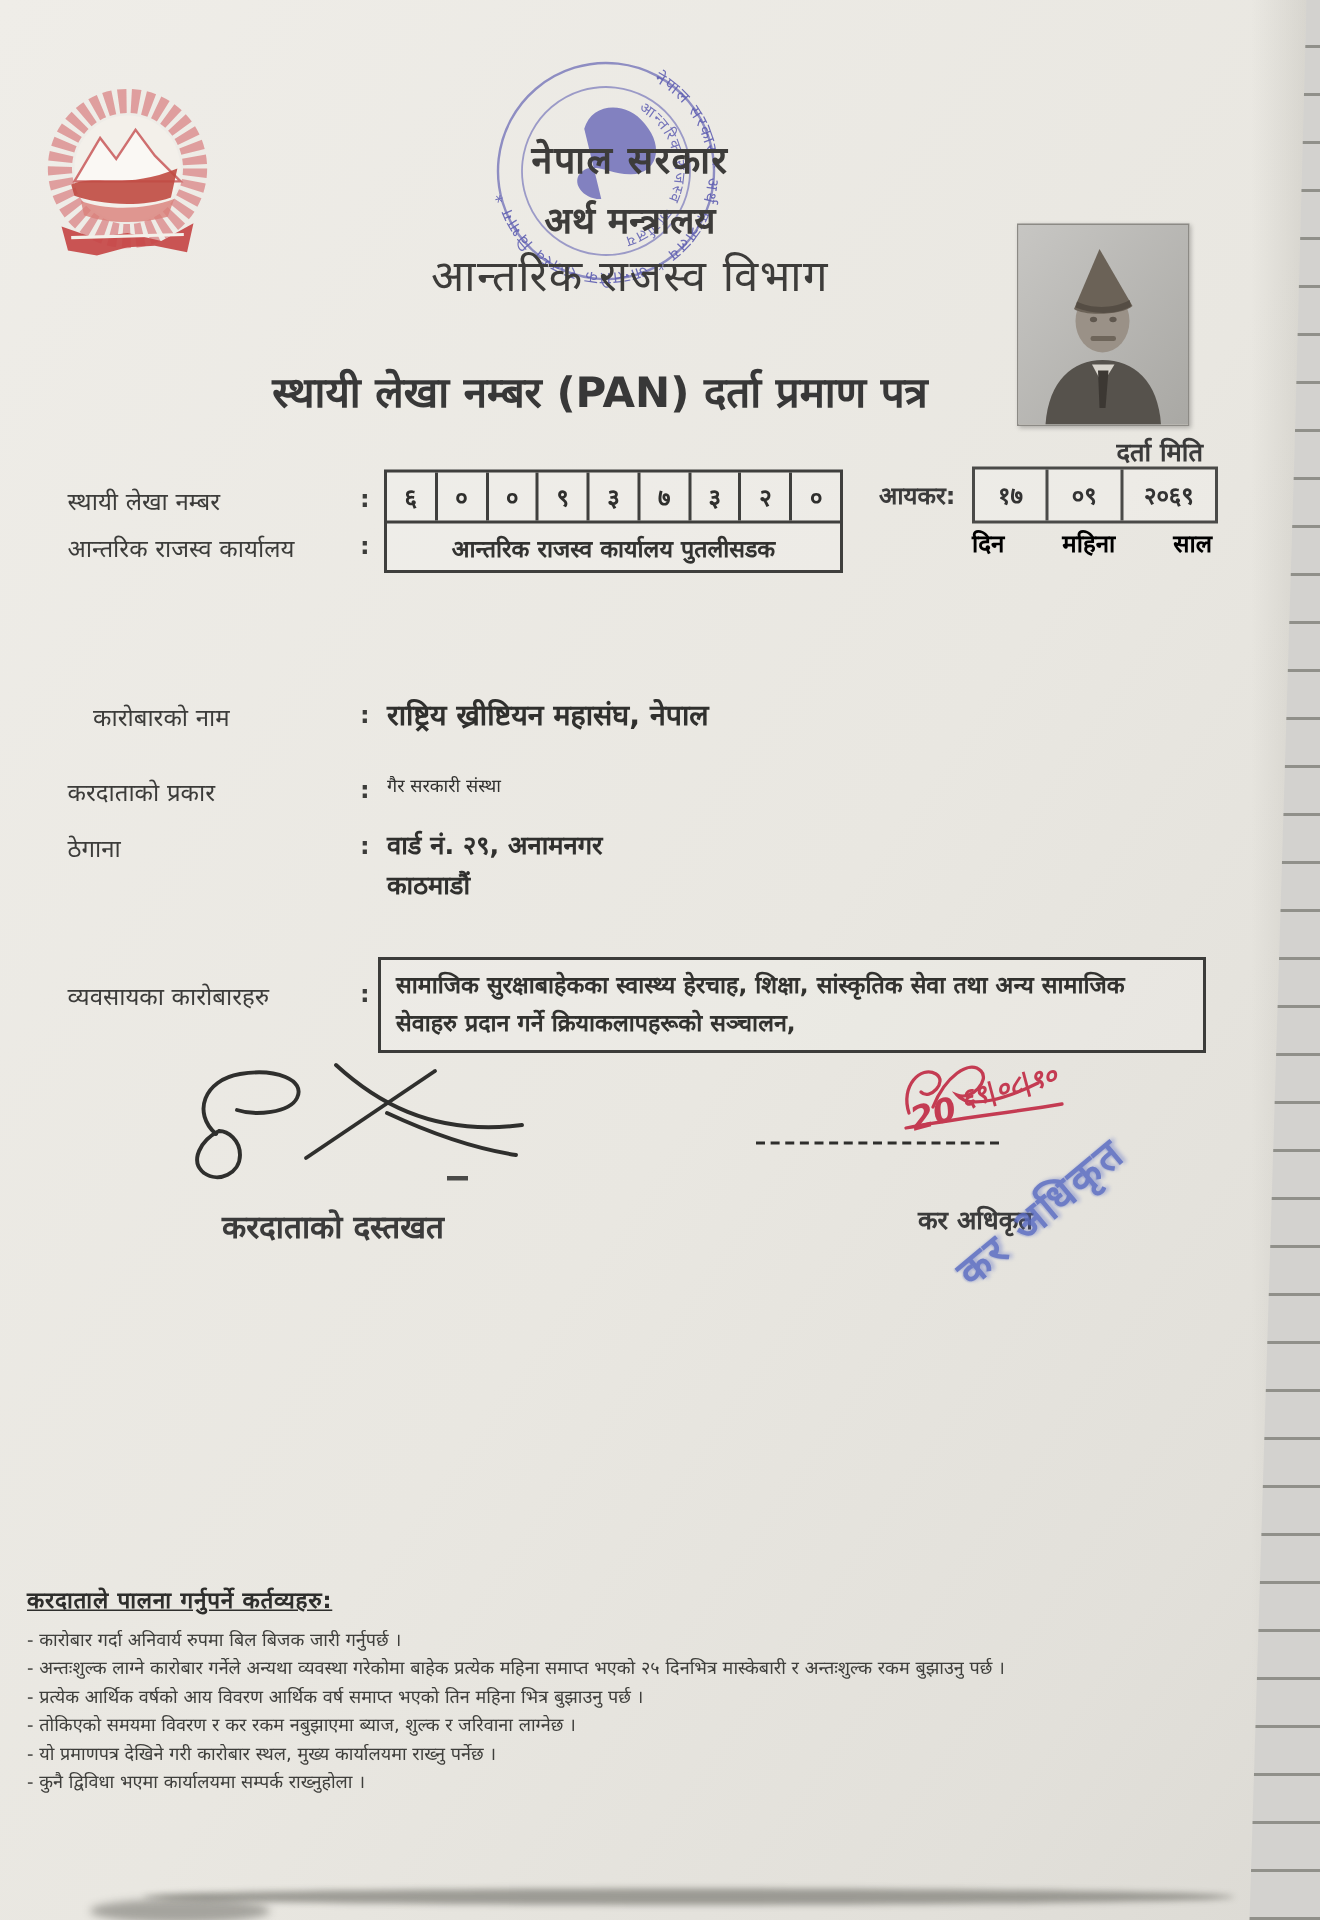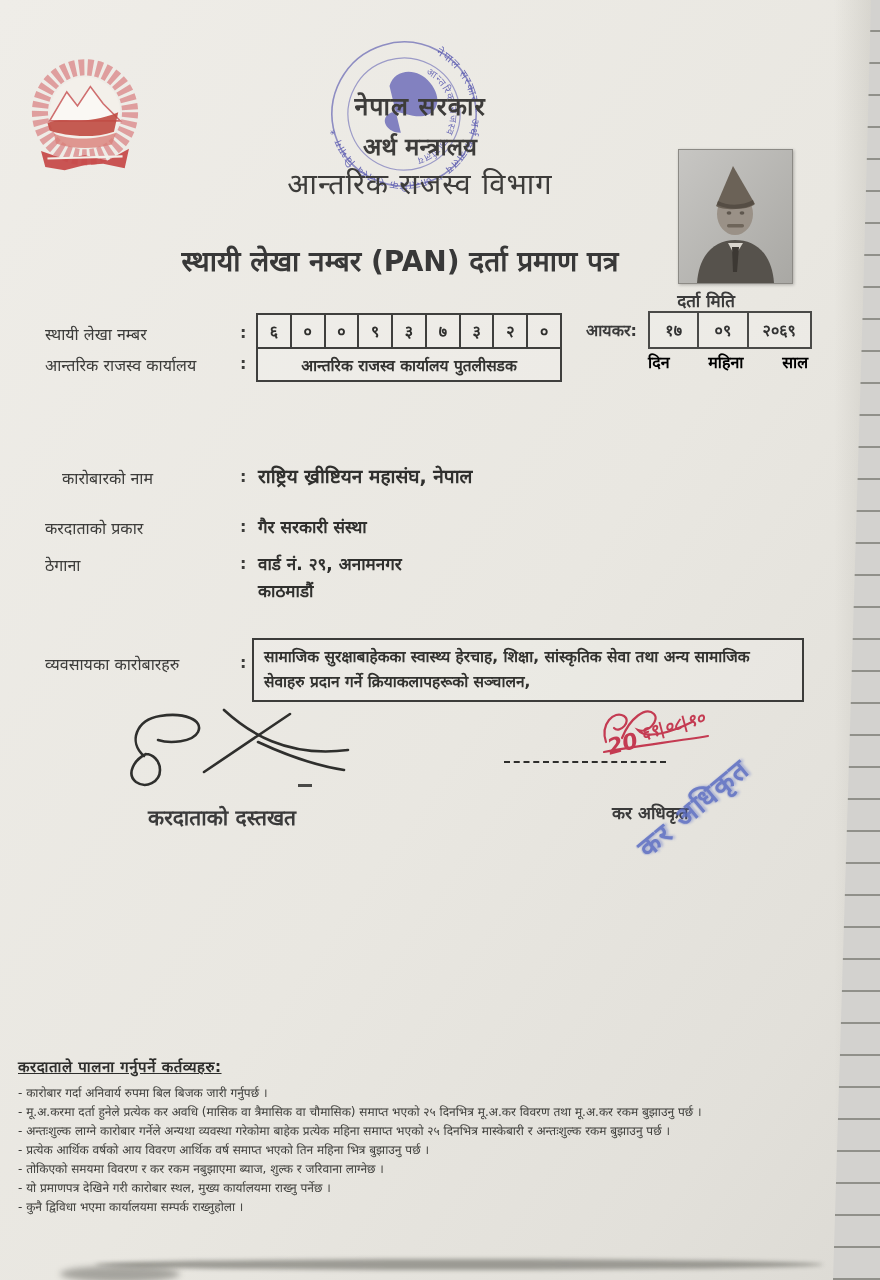--- a/index.html
+++ b/index.html
@@ -24,21 +24,21 @@
   .hdr{z-index:4;text-align:center;color:#3d3c3a;}
   .hdr1{left:230px;top:88px;width:380px;font-size:25px;font-weight:600;letter-spacing:1px;}
   .hdr2{left:230px;top:129px;width:380px;font-size:24px;font-weight:600;}
   .hdr3{left:190px;top:163px;width:460px;font-size:29px;font-weight:500;letter-spacing:1px;}
   .title{left:110px;top:241px;width:580px;text-align:center;font-size:28px;font-weight:600;color:#383838;z-index:4;}
   
   .emblem{left:26px;top:56px;width:118px;height:132px;z-index:2;}
   .blue-stamp{left:316px;top:26px;width:176px;height:176px;z-index:3;opacity:.88;}
   .photo{left:678px;top:149px;width:113px;height:133px;z-index:4;border:1px solid #8c8a85;box-shadow:1px 1px 3px rgba(0,0,0,.25);}
   
-  .regdate-label{left:628px;top:289px;width:156px;text-align:center;font-size:17px;font-weight:600;z-index:4;}
+  .regdate-label{left:646px;top:289px;width:156px;text-align:right;font-size:17px;font-weight:600;z-index:4;}
   .tax-label{left:586px;top:319px;font-size:16px;font-weight:600;z-index:4;}
   .date-box{left:648px;top:311px;width:160px;height:34px;border:2px solid #4a4a48;display:flex;z-index:4;background:rgba(255,255,255,.18);}
   .date-cell{flex:1;display:flex;align-items:center;justify-content:center;font-size:16px;font-weight:700;color:#333;}
   .date-cell + .date-cell{border-left:2px solid #4a4a48;}
   .dmy{left:644px;top:351px;width:168px;display:flex;justify-content:space-between;font-size:16px;font-weight:600;z-index:4;padding:0 4px;box-sizing:border-box;}
   
   .lab{font-size:16px;font-weight:500;color:#3c3c3a;z-index:4;}
   .colon::after{content:":";font-weight:600;color:#3c3c3a;}
   .pan-label{left:45px;top:323px;}
   .pan-colon{left:240px;top:323px;}
@@ -50,21 +50,21 @@
   .pan-cell + .pan-cell{border-left:2px solid #3f3f3d;}
   .pan-office{border-top:2px solid #3f3f3d;height:31px;display:flex;align-items:center;justify-content:center;font-size:15.5px;font-weight:700;color:#333331;}
   
   .f-label{font-size:16px;font-weight:500;}
   .f-colon{left:240px;}
   .name-label{left:62px;top:467px;}
   .name-colon{top:467px;}
   .name-value{left:258px;top:463px;font-size:19px;font-weight:700;color:#30302e;z-index:4;}
   .type-label{left:45px;top:517px;}
   .type-colon{top:517px;}
-  .type-value{left:258px;top:515px;font-size:17px;font-weight:700;color:#30302e;z-index:4;text-align:right;}
+  .type-value{left:258px;top:515px;font-size:12px;font-weight:400;color:#30302e;z-index:4;text-align:right;}
   .addr-label{left:45px;top:554px;}
   .addr-colon{top:554px;}
   .addr-value{left:258px;top:551px;font-size:17px;font-weight:700;color:#30302e;line-height:27px;z-index:4;}
   
   .act-label{left:45px;top:653px;}
   .act-colon{top:653px;}
   .act-box{left:252px;top:638px;width:552px;min-height:56px;border:2px solid #3c3c3a;padding:5px 10px;box-sizing:border-box;font-size:15.5px;font-weight:600;color:#32322f;line-height:1.6;z-index:4;background:rgba(255,255,255,.12);}
   
   .sig-black{left:108px;top:698px;width:272px;height:98px;z-index:4;}
   .small-dash{left:298px;top:784px;width:14px;height:3px;background:#4a4a48;z-index:4;}
@@ -218,21 +218,20 @@
 <div class="abs red-date">
   <span class="prefix">20</span>
   <span class="digits">६९|०८|९०</span>
 </div>
 <div class="abs officer-sig-label devtext">कर अधिकृत</div>
 <div class="abs officer-stamp">कर अधिकृत</div>
 
 <div class="abs duties-heading">करदाताले पालना गर्नुपर्ने कर्तव्यहरु:</div>
 <div class="abs duties-list">
   <div class="duty">कारोबार गर्दा अनिवार्य रुपमा बिल बिजक जारी गर्नुपर्छ ।</div>
-  <div class="duty">मू.अ.करमा दर्ता हुनेले प्रत्येक कर अवधि (मासिक वा त्रैमासिक वा चौमासिक) समाप्त भएको २५ दिनभित्र मू.अ.कर विवरण तथा मू.अ.कर रकम बुझाउनु पर्छ ।</div>
   <div class="duty">अन्तःशुल्क लाग्ने कारोबार गर्नेले अन्यथा व्यवस्था गरेकोमा बाहेक प्रत्येक महिना समाप्त भएको २५ दिनभित्र मास्केबारी र अन्तःशुल्क रकम बुझाउनु पर्छ ।</div>
   <div class="duty">प्रत्येक आर्थिक वर्षको आय विवरण आर्थिक वर्ष समाप्त भएको तिन महिना भित्र बुझाउनु पर्छ ।</div>
   <div class="duty">तोकिएको समयमा विवरण र कर रकम नबुझाएमा ब्याज, शुल्क र जरिवाना लाग्नेछ ।</div>
   <div class="duty">यो प्रमाणपत्र देखिने गरी कारोबार स्थल, मुख्य कार्यालयमा राख्नु पर्नेछ ।</div>
   <div class="duty">कुनै द्विविधा भएमा कार्यालयमा सम्पर्क राख्नुहोला ।</div>
 </div>
 
 <div class="abs bottom-shadow"></div>
 <div class="abs bottom-shadow2"></div>
 

